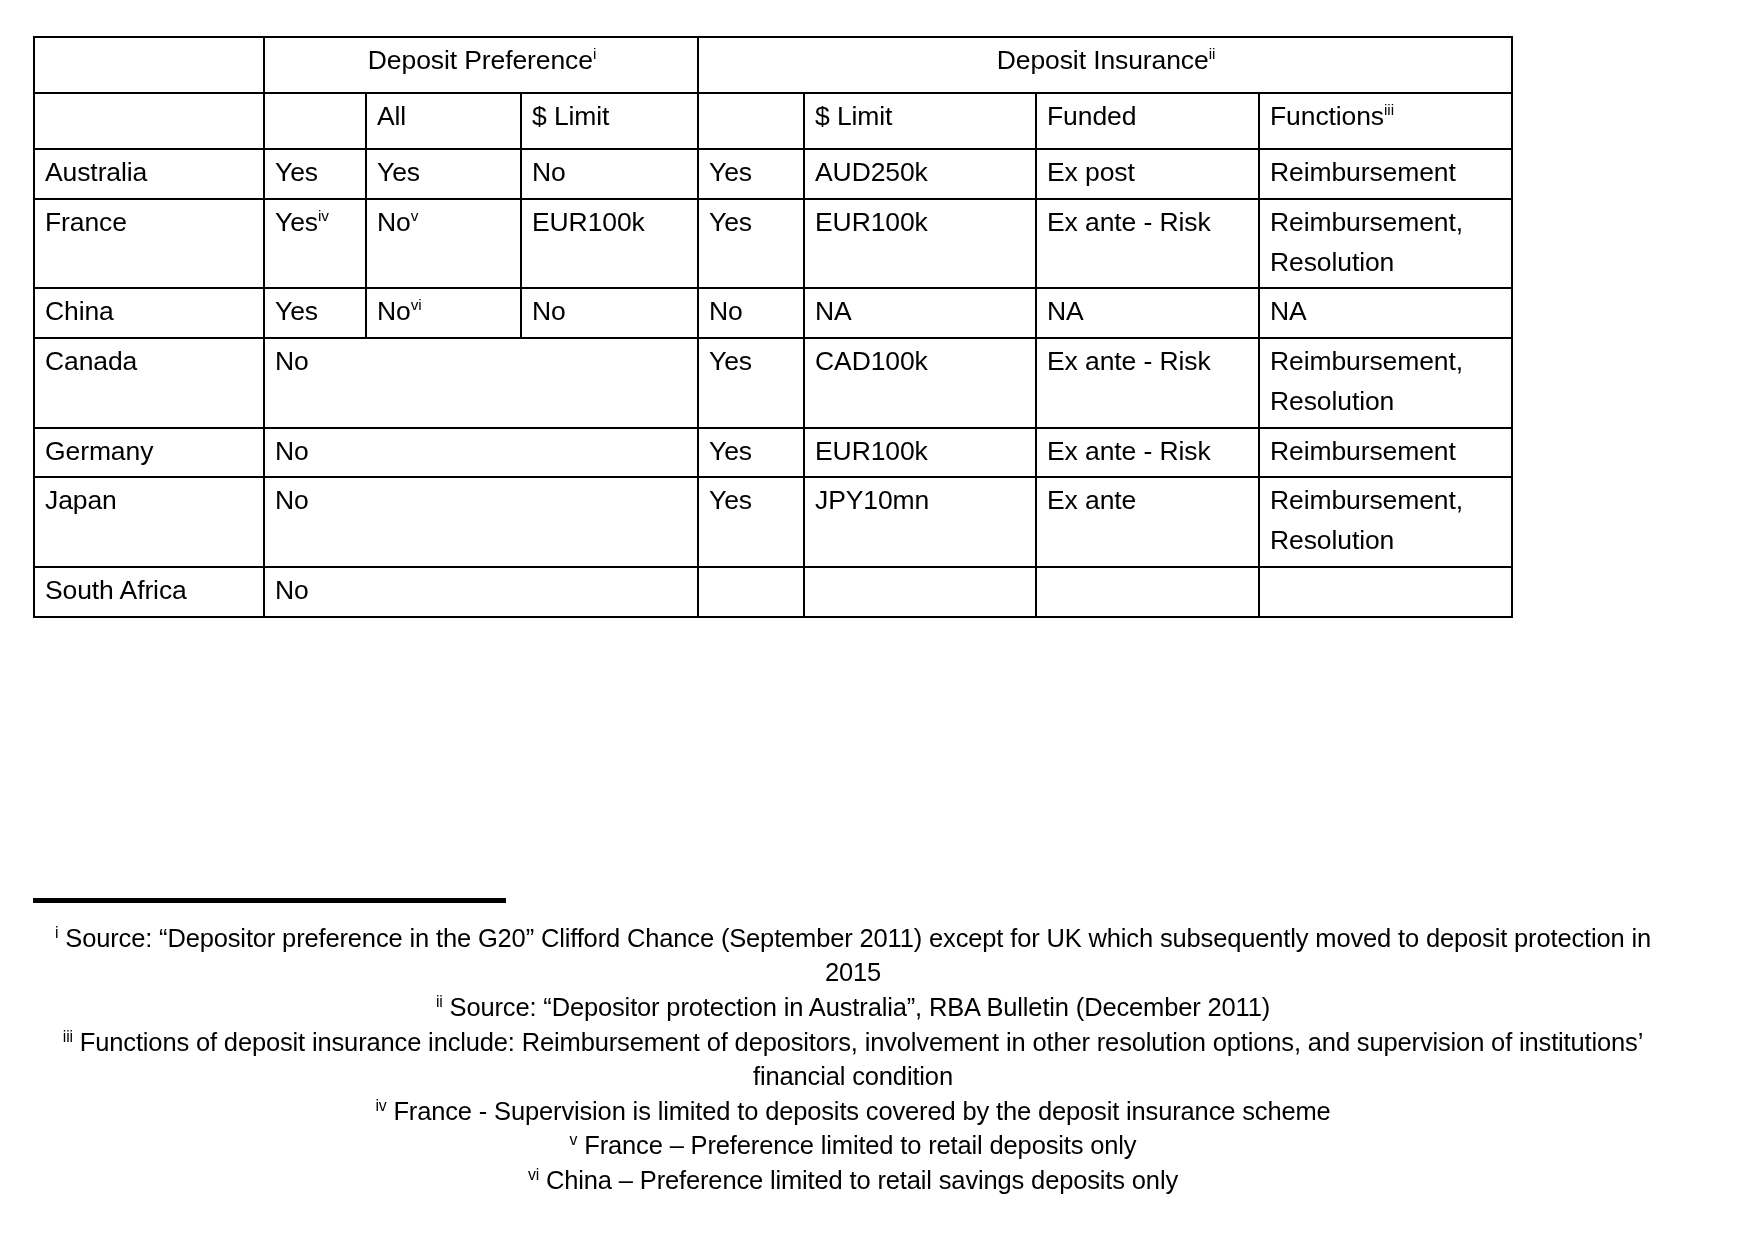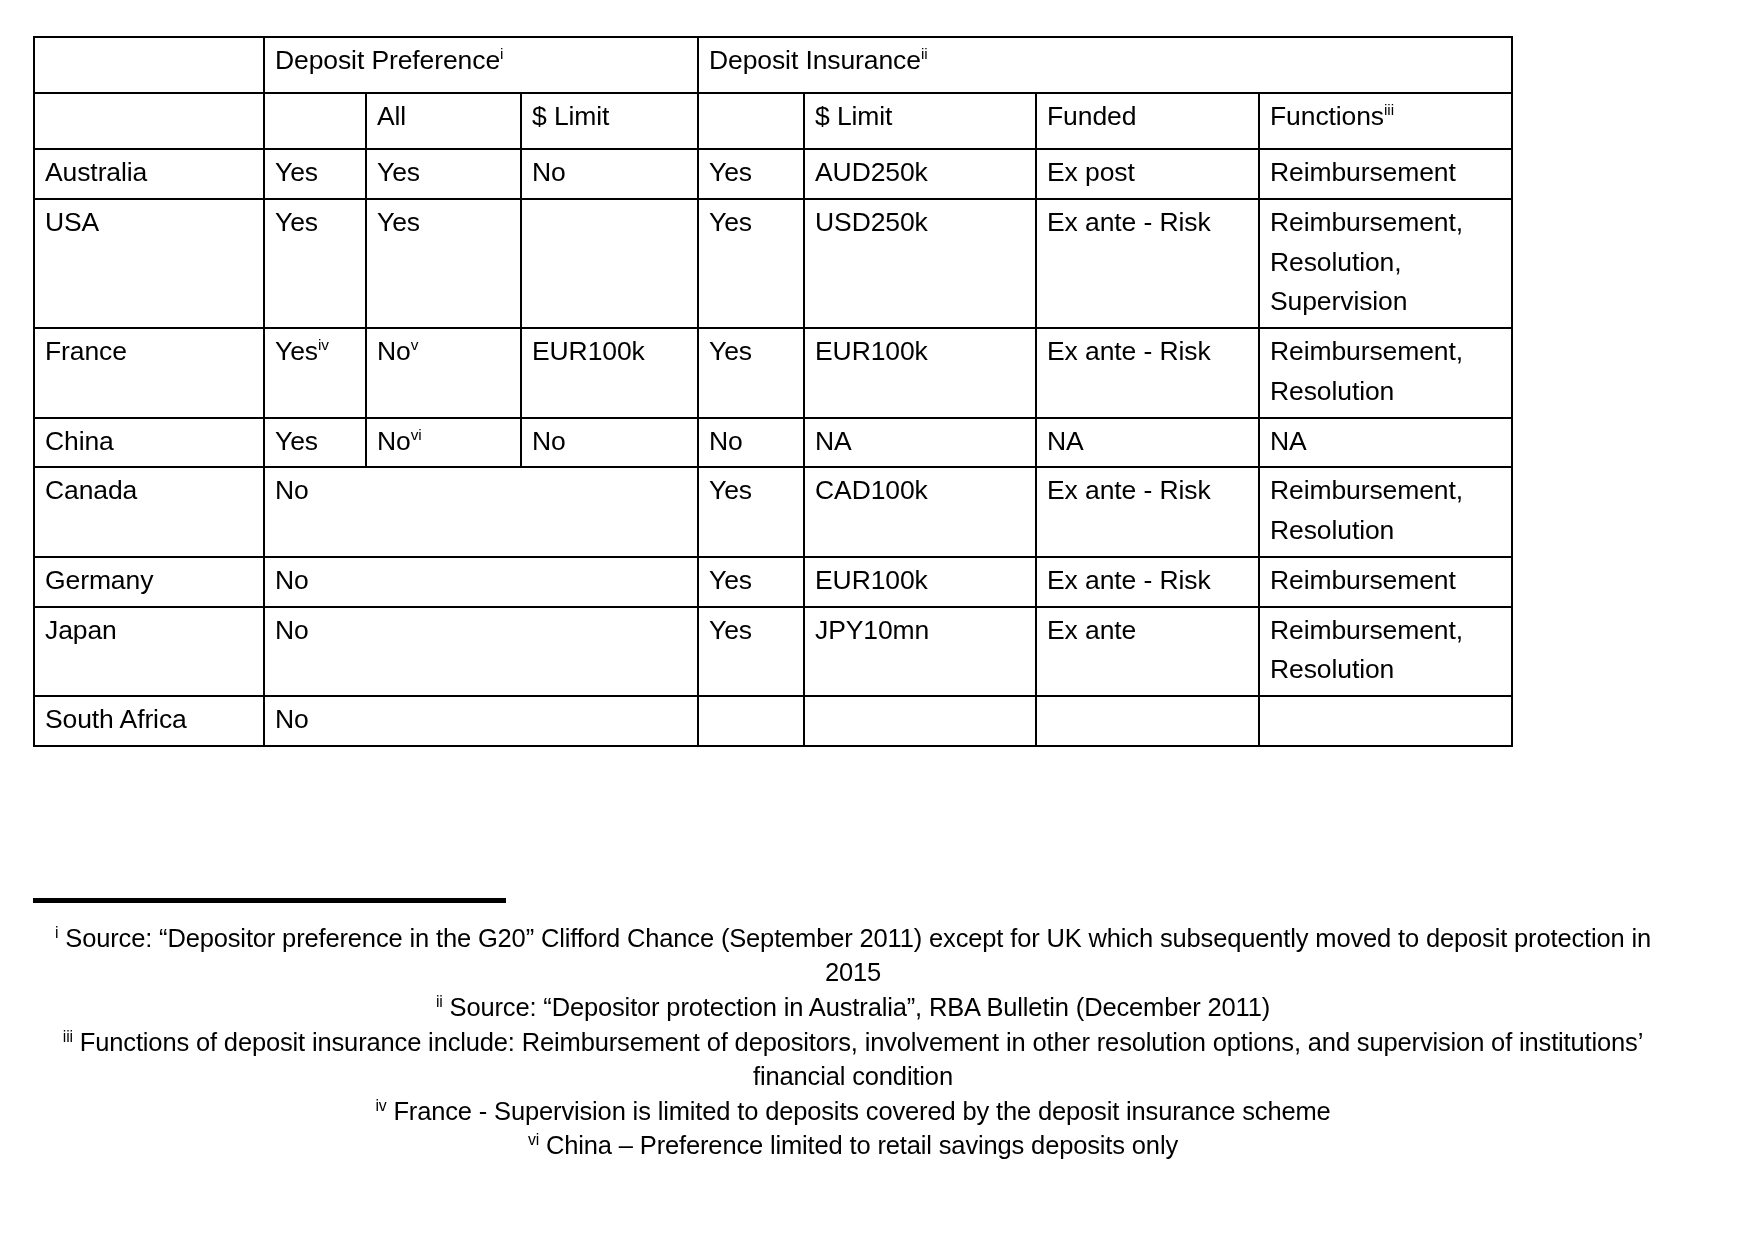--- a/index.html
+++ b/index.html
@@ -54,20 +54,21 @@
   col.c0 { width: 230px; }
   col.c1 { width: 102px; }
   col.c2 { width: 155px; }
   col.c3 { width: 177px; }
   col.c4 { width: 106px; }
   col.c5 { width: 232px; }
   col.c6 { width: 223px; }
   col.c7 { width: 253px; }
 
   .grp-head {
+    text-align: center;
     font-weight: bold;
     font-size: 27px;
     padding-top: 6px;
     padding-bottom: 6px;
   }
   .sub-head {
     font-weight: bold;
     font-size: 27px;
   }
   .bold { font-weight: bold; }
@@ -155,30 +156,20 @@
           <td class="bold">Yes</td>
           <td class="bold">Yes</td>
           <td class="bold">No</td>
           <td class="bold">Yes</td>
           <td class="bold">AUD250k</td>
           <td class="bold">Ex post</td>
           <td class="bold">Reimbursement</td>
         </tr>
 
 
-        <tr class="rowtall-3">
-          <td>USA</td>
-          <td>Yes</td>
-          <td>Yes</td>
-          <td></td>
-          <td>Yes</td>
-          <td>USD250k</td>
-          <td>Ex ante - Risk</td>
-          <td>Reimbursement, Resolution, Supervision</td>
-        </tr>
 
         <tr class="rowtall-2">
           <td>France</td>
           <td><span>Yes</span><sup>iv</sup></td>
           <td><span>No</span><sup>v</sup></td>
           <td>EUR100k</td>
           <td>Yes</td>
           <td>EUR100k</td>
           <td>Ex ante - Risk</td>
           <td>Reimbursement, Resolution</td>
@@ -234,16 +225,17 @@
     </table>
   </div>
 
   <div class="fn-rule"></div>
 
   <div class="footnotes">
     <p><span class="marker">i</span><span> Source: “Depositor preference in the G20” Clifford Chance (September 2011) except for UK which subsequently moved to deposit protection in 2015</span></p>
     <p><span class="marker">ii</span><span> Source: “Depositor protection in Australia”, RBA Bulletin (December 2011)</span></p>
     <p class="fn-gap"><span class="marker">iii</span><span> Functions of deposit insurance include: Reimbursement of depositors, involvement in other resolution options, and supervision of institutions’ financial condition</span></p>
     <p><span class="marker">iv</span><span> France - Supervision is limited to deposits covered by the deposit insurance scheme</span></p>
+    <p><span class="marker">v</span><span> France – Preference limited to retail deposits only</span></p>
     <p><span class="marker">vi</span><span> China – Preference limited to retail savings deposits only</span></p>
   </div>
 
 </div>
 
 </body></html>

